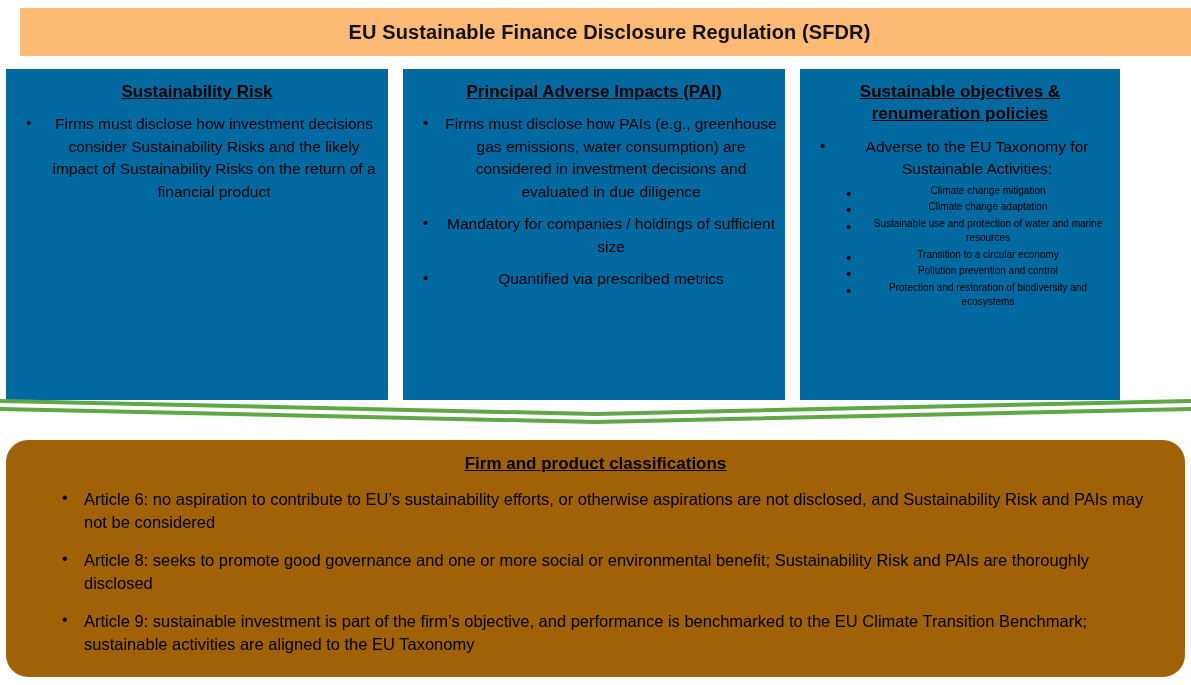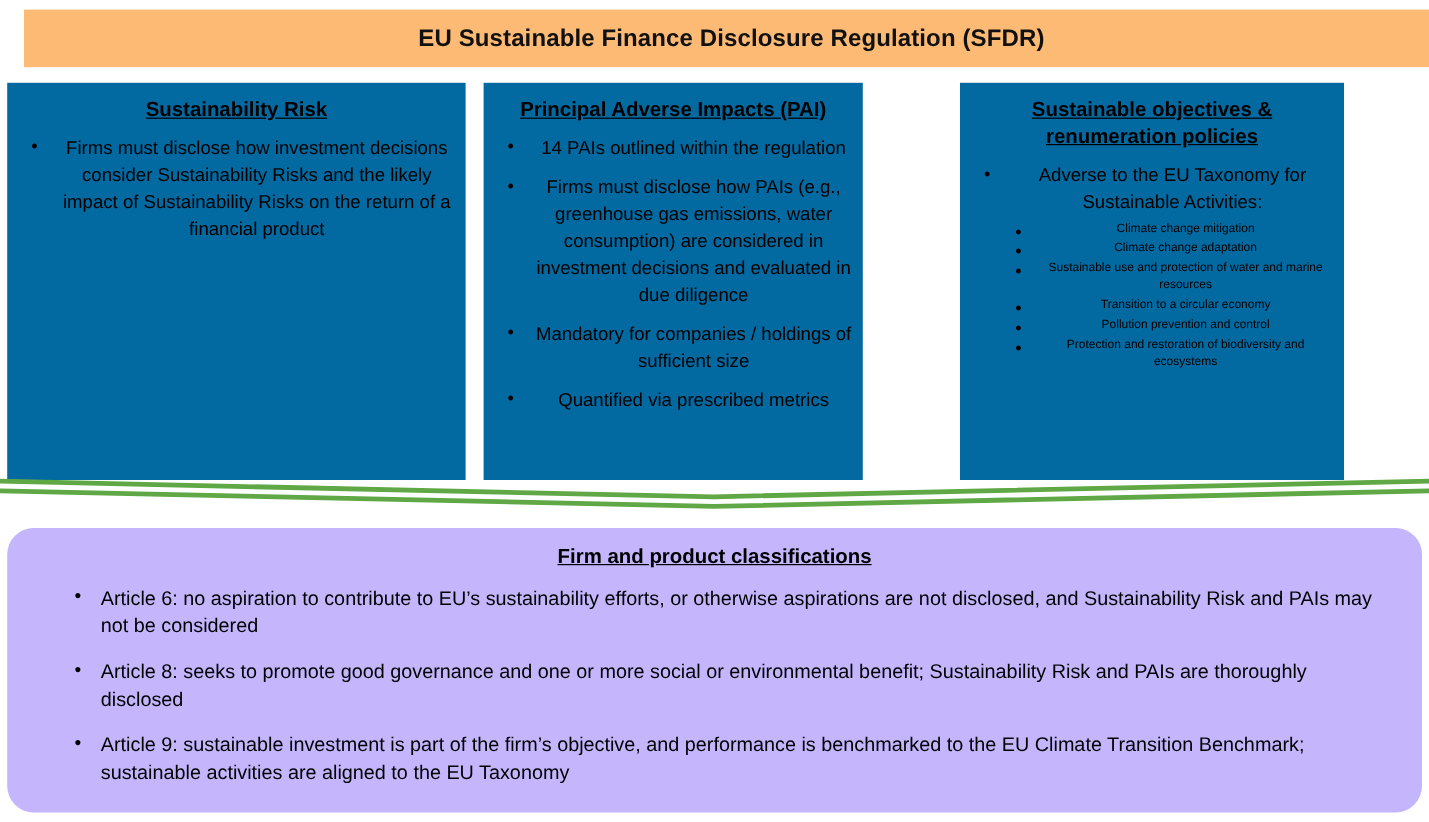--- a/index.html
+++ b/index.html
@@ -42,21 +42,21 @@
   
   .col-box {
     position: absolute;
     top: 69px;
     height: 331px;
     background: #0369a1;
     box-sizing: border-box;
     padding: 10px 8px 8px 8px;
   }
   #col-1 { left: 6px;   width: 382px; }
-  #col-2 { left: 403px; width: 316px; }
+  #col-2 { left: 403px; width: 382px; }
   #col-3 { left: 800px; width: 320px; }
 
   .col-heading {
     text-align: center;
     font-size: 17px;
     font-weight: bold;
     text-decoration: underline;
     line-height: 1.32;
     margin: 2px 6px 10px 6px;
   }
@@ -112,21 +112,21 @@
     height: 30px;
   }
 
   
   .bottom-box {
     position: absolute;
     left: 6px;
     top: 440px;
     width: 1179px;
     height: 237px;
-    background: #c4b5fd;
+    background: #a16207;
     border-radius: 22px;
     box-sizing: border-box;
     padding: 12px 26px 10px 26px;
   }
   .bottom-heading {
     text-align: center;
     font-size: 17px;
     font-weight: bold;
     text-decoration: underline;
     margin: 2px 0 14px 0;
@@ -165,23 +165,20 @@
     <ul class="bullets">
       <li>
         <span>Firms must disclose how investment decisions consider Sustainability Risks and the likely impact of Sustainability Risks on the return of a financial product</span>
       </li>
     </ul>
   </div>
 
   <div class="col-box" id="col-2">
     <div class="col-heading">Principal Adverse Impacts (PAI)</div>
     <ul class="bullets">
-      <li>
-        <span>14 PAIs outlined within the regulation</span>
-      </li>
       <li>
         <span>Firms must disclose how PAIs (e.g., greenhouse gas emissions, water consumption) are considered in investment decisions and evaluated in due diligence</span>
       </li>
       <li>
         <span>Mandatory for companies / holdings of sufficient size</span>
       </li>
       <li>
         <span>Quantified via prescribed metrics</span>
       </li>
     </ul>

